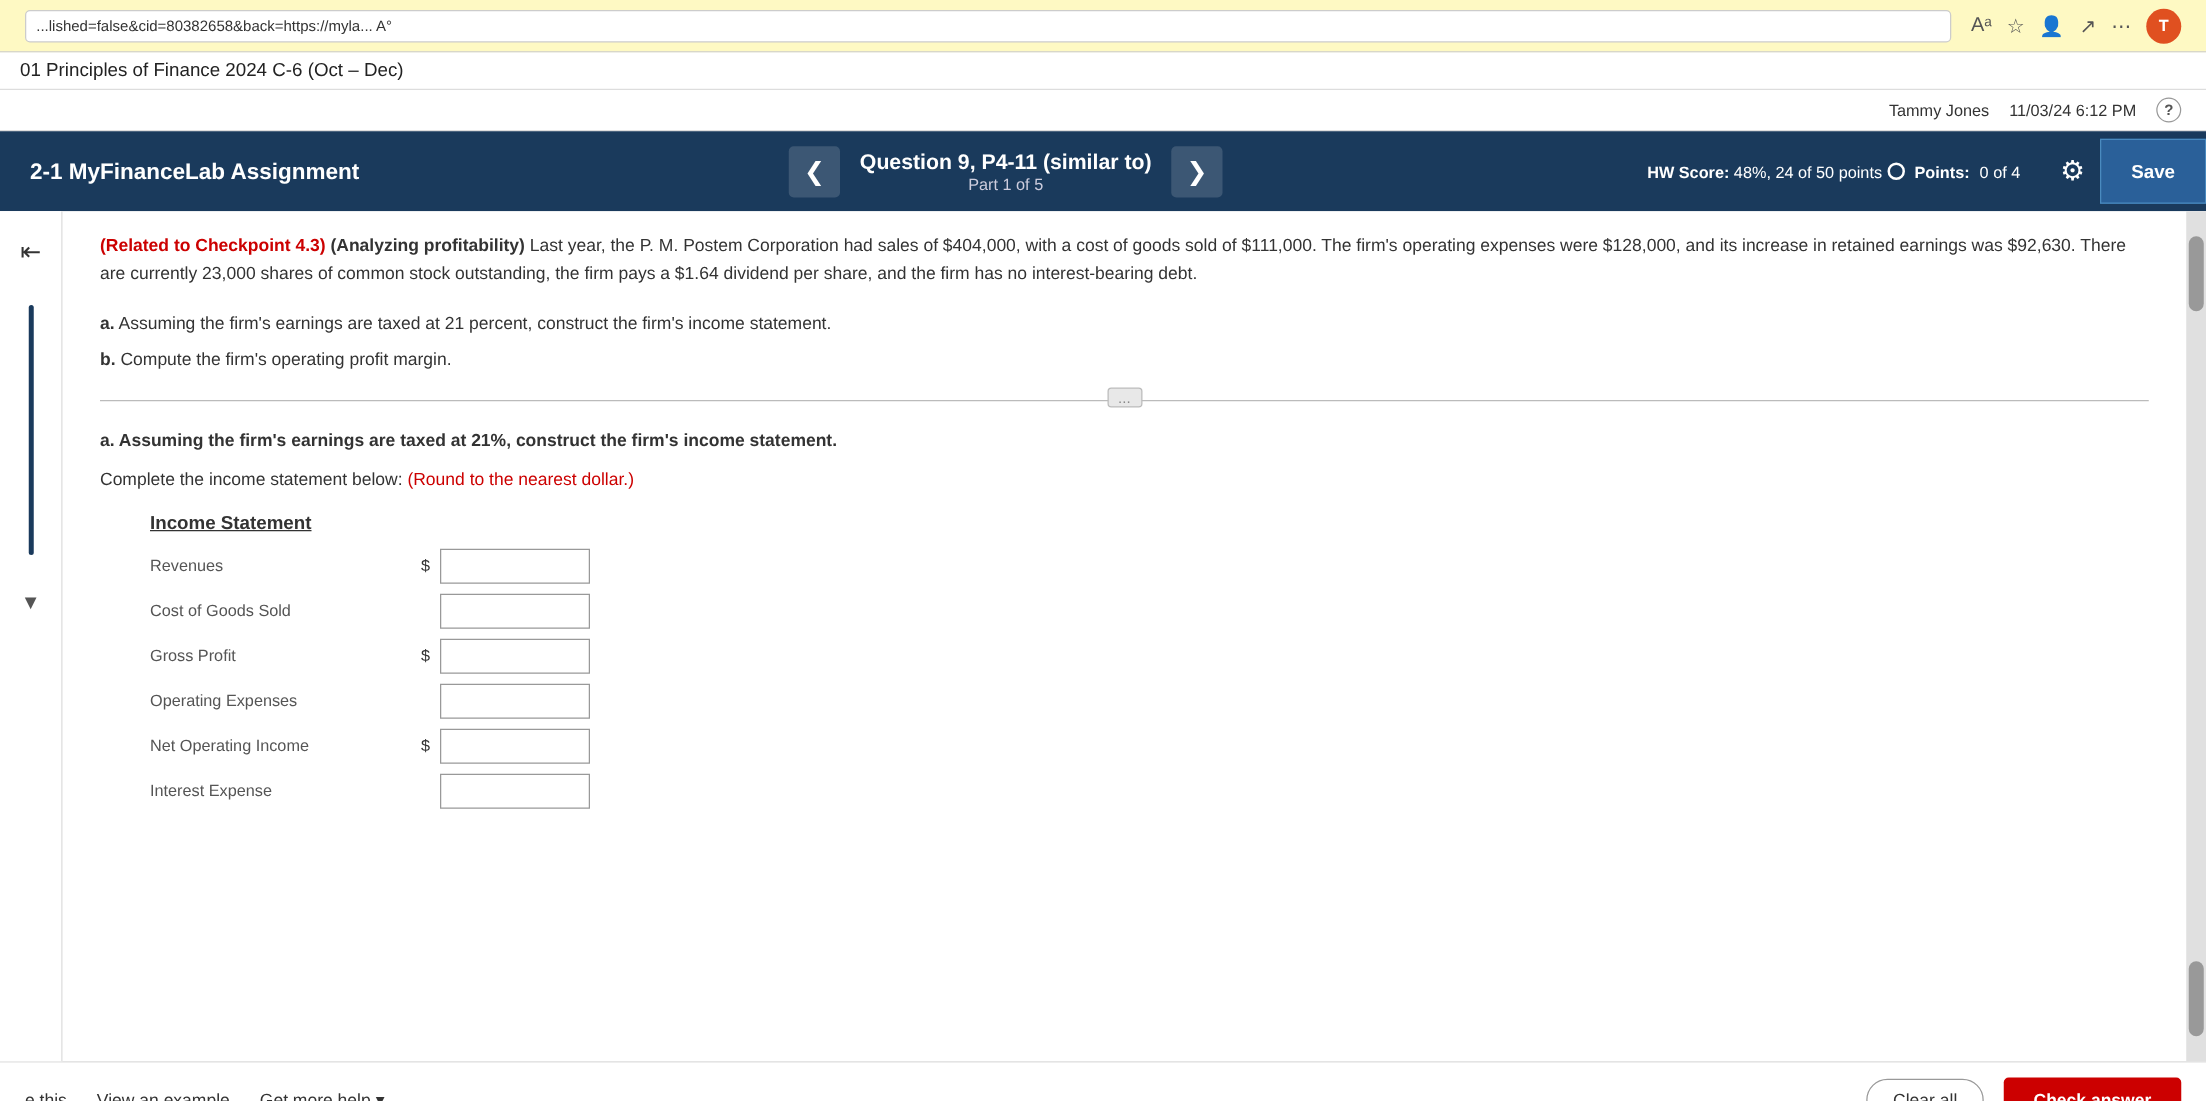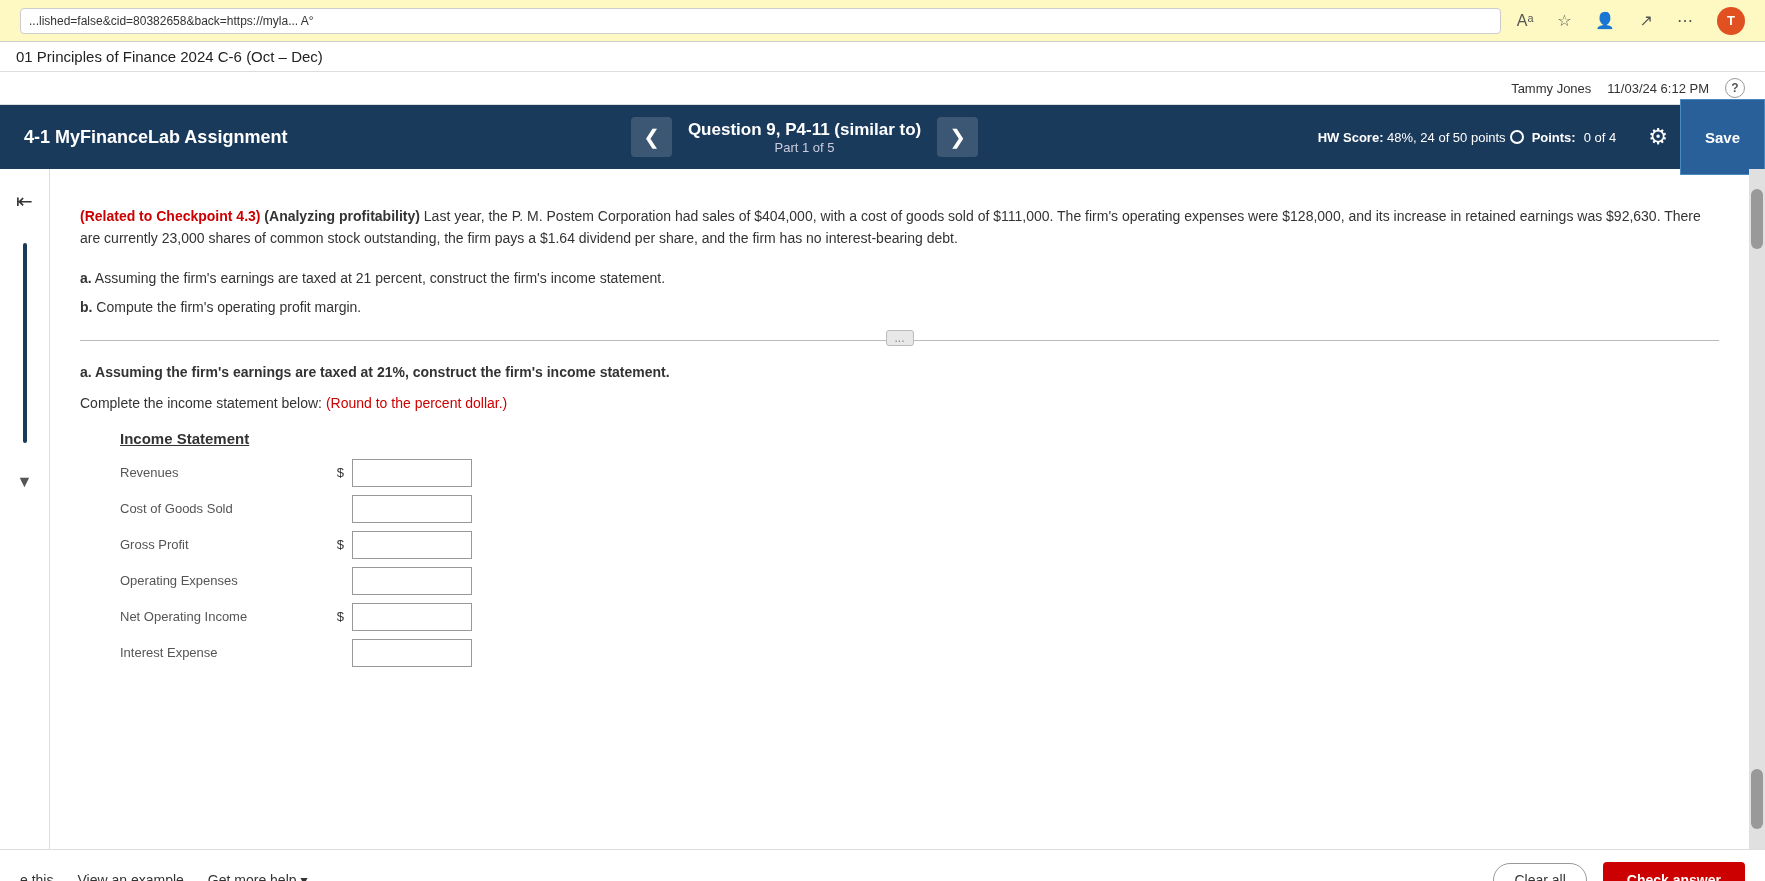--- a/index.html
+++ b/index.html
@@ -34,21 +34,21 @@
       padding: 3px 8px;
       height: 26px;
       display: flex;
       align-items: center;
       overflow: hidden;
       white-space: nowrap;
     }
     .browser-icons {
       display: flex;
       align-items: center;
-      gap: 24px;
+      gap: 12px;
       color: #555;
       font-size: 16px;
     }
 
     
     .page-title-bar {
       background: #fff;
       padding: 6px 16px;
       font-size: 15px;
       color: #222;
@@ -150,21 +150,21 @@
       cursor: pointer;
     }
     .save-btn {
       background: #2a6099;
       color: white;
       border: 1px solid #4a8abf;
       padding: 10px 24px;
       font-size: 15px;
       font-weight: bold;
       cursor: pointer;
-      height: 76px;
+      height: 52px;
       white-space: nowrap;
     }
 
     
     .main-content {
       background: #fff;
       margin: 0;
       padding: 0;
       display: flex;
       min-height: 680px;
@@ -195,21 +195,21 @@
     }
     .down-arrow {
       font-size: 16px;
       color: #555;
       margin-top: 10px;
     }
 
     
     .content-area {
       flex: 1;
-      padding: 36px 30px;
+      padding: 16px 30px;
       overflow-y: auto;
       position: relative;
     }
 
     
     .right-scroll {
       width: 16px;
       background: #e0e0e0;
       display: flex;
       flex-direction: column;
@@ -396,21 +396,21 @@
   <span>01 Principles of Finance 2024 C-6 (Oct – Dec)</span>
 </div>
 
 <div class="user-info-bar">
   <span>Tammy Jones</span>
   <span>11/03/24 6:12 PM</span>
   <div class="help-icon">?</div>
 </div>
 
 <div class="header-nav">
-  <div class="assignment-title">4-1 MyFinanceLab Assignment</div>
+  <div class="assignment-title">2-1 MyFinanceLab Assignment</div>
   <div class="question-section">
     <span class="nav-arrow">❮</span>
     <div class="question-title-block">
       <div class="q-main">Question 9, P4-11 (similar to)</div>
       <div class="q-sub">Part 1 of 5</div>
     </div>
     <span class="nav-arrow">❯</span>
   </div>
   <div class="score-section">
     <div>
@@ -452,21 +452,21 @@
       <hr style="border:none;border-top:1px solid #bbb;">
       <div class="divider-dots">...</div>
     </div>
 
     <div class="part-title">
       <strong>a. Assuming the firm's earnings are taxed at 21%, construct the firm's income statement.</strong>
     </div>
 
     <div class="part-title">
       <span>Complete the income statement below:</span>
-      <span class="round-note">(Round to the percent dollar.)</span>
+      <span class="round-note">(Round to the nearest dollar.)</span>
     </div>
 
     <div class="income-statement">
       <div class="is-title">Income Statement</div>
 
       <div class="is-row">
         <span class="is-label">Revenues</span>
         <span class="is-dollar">$</span>
         <input class="is-input" type="text" value="" style="">
       </div>

